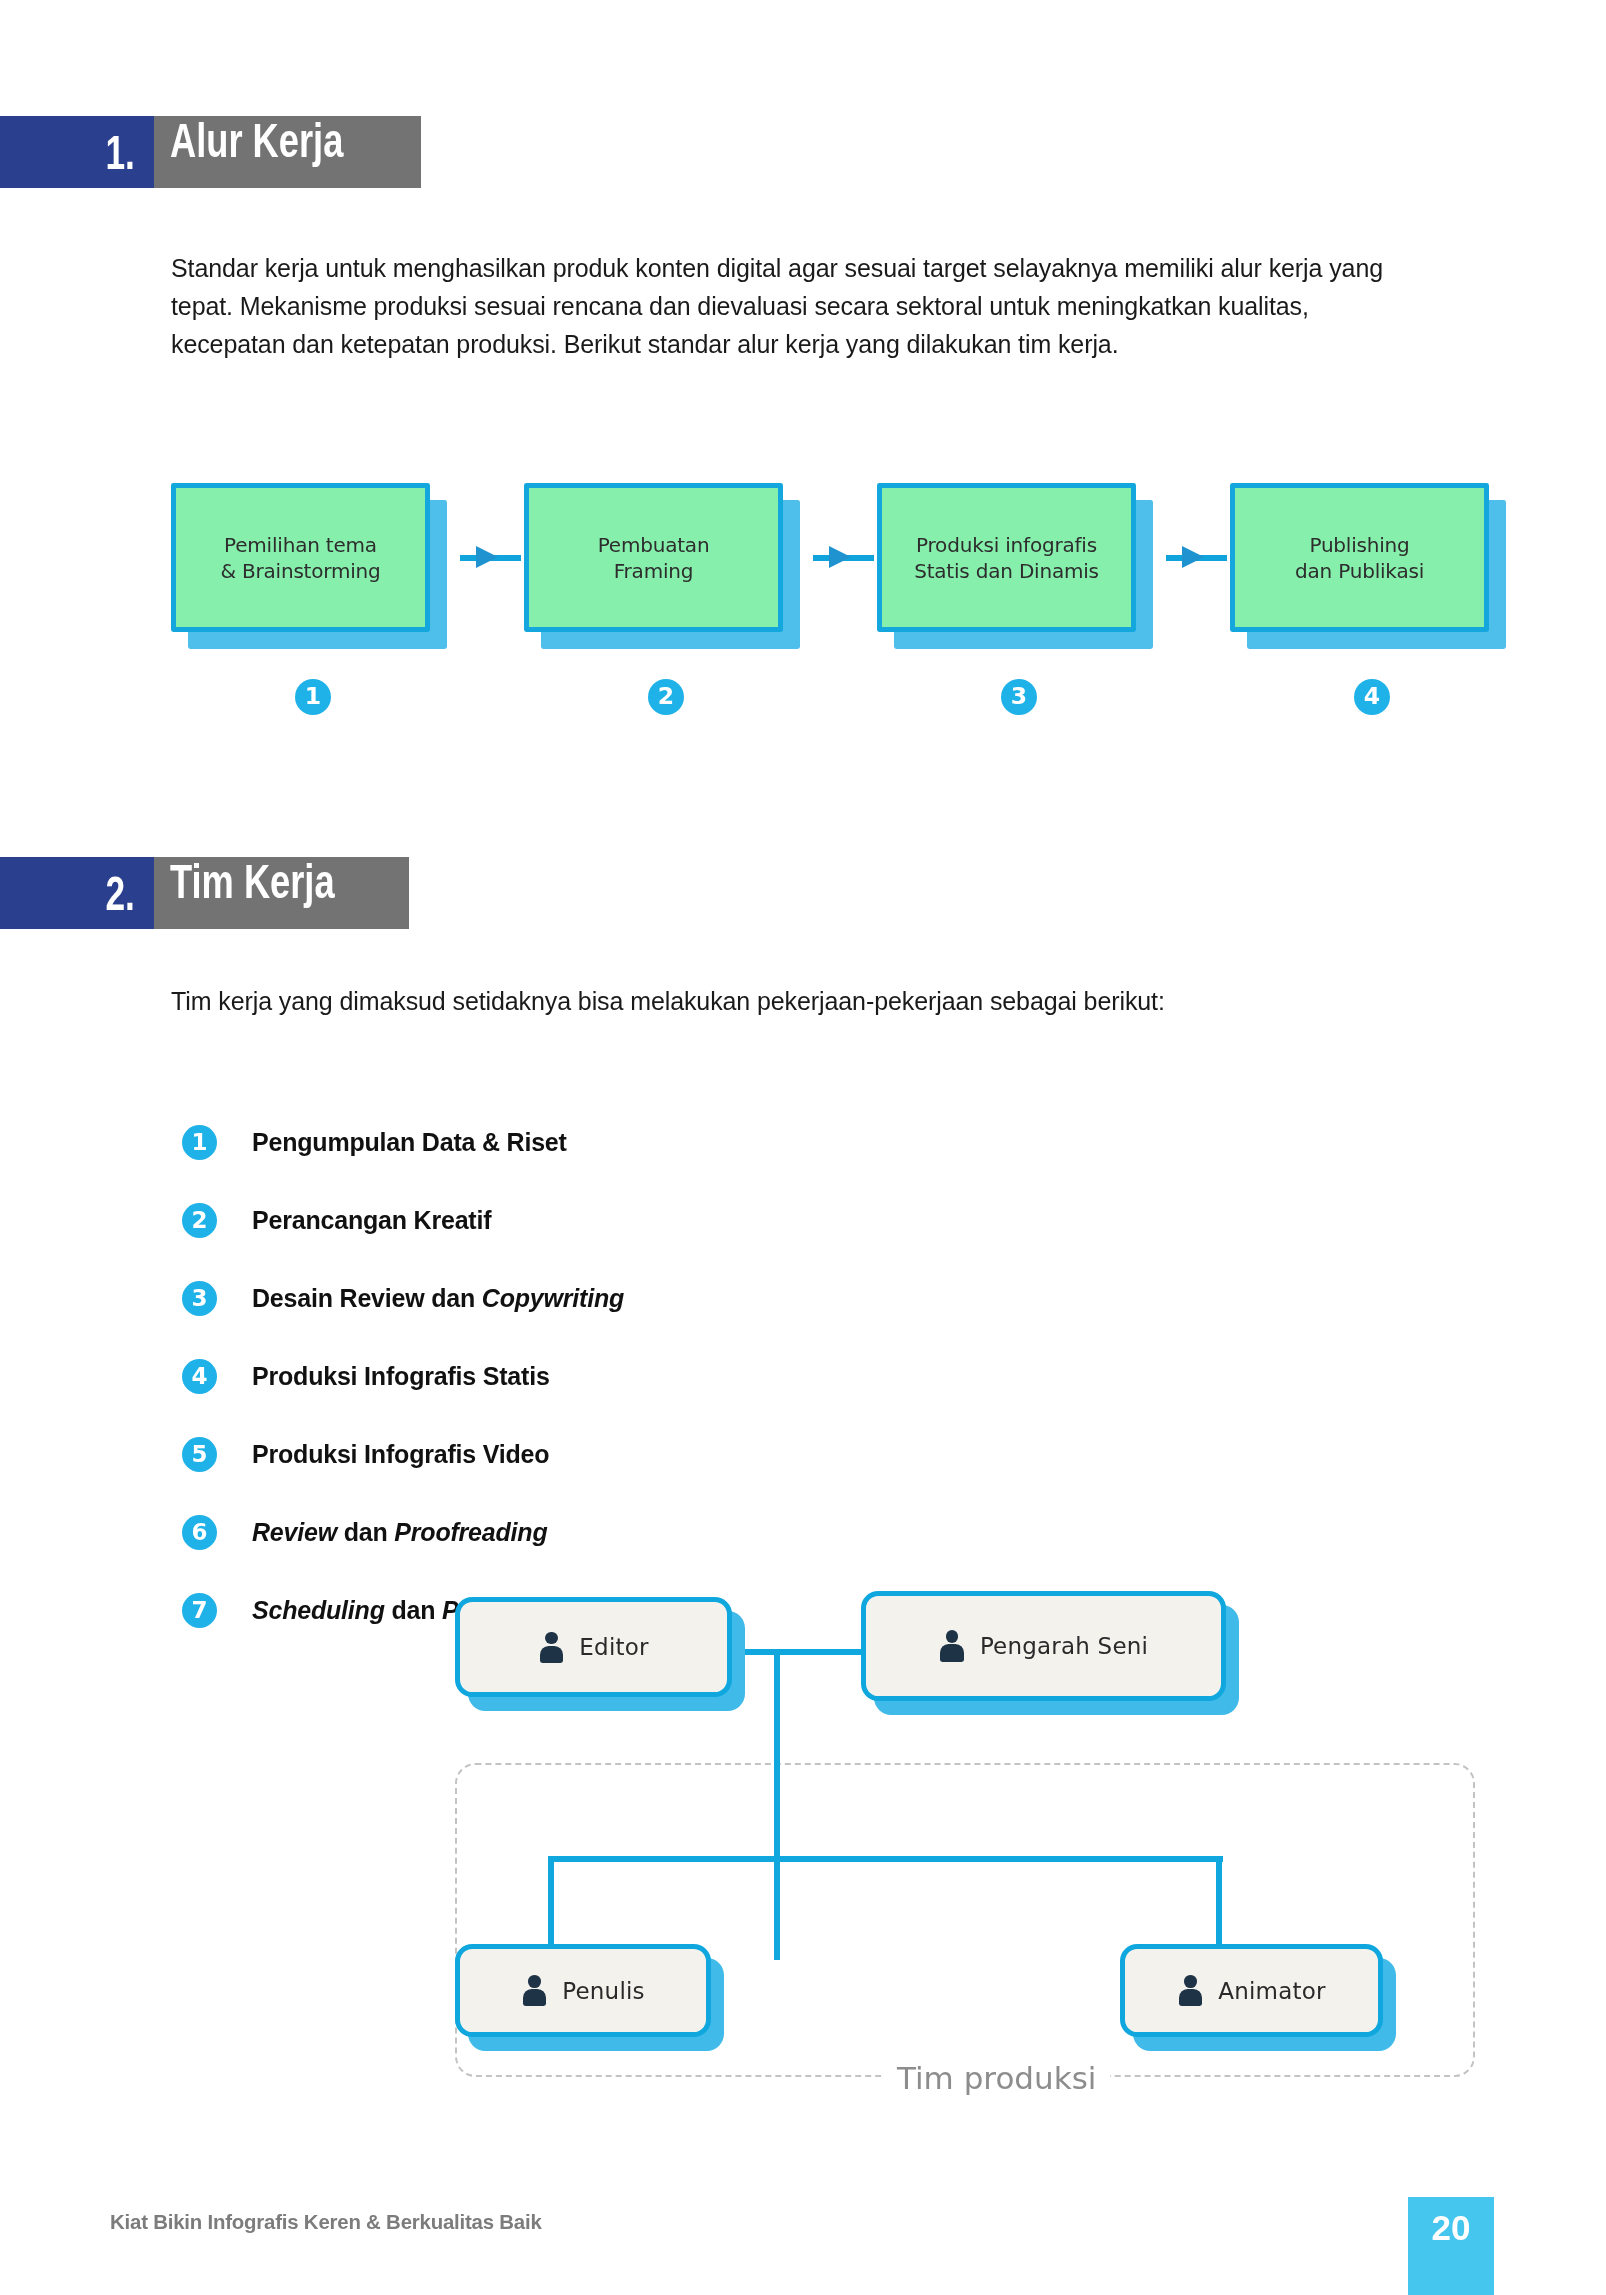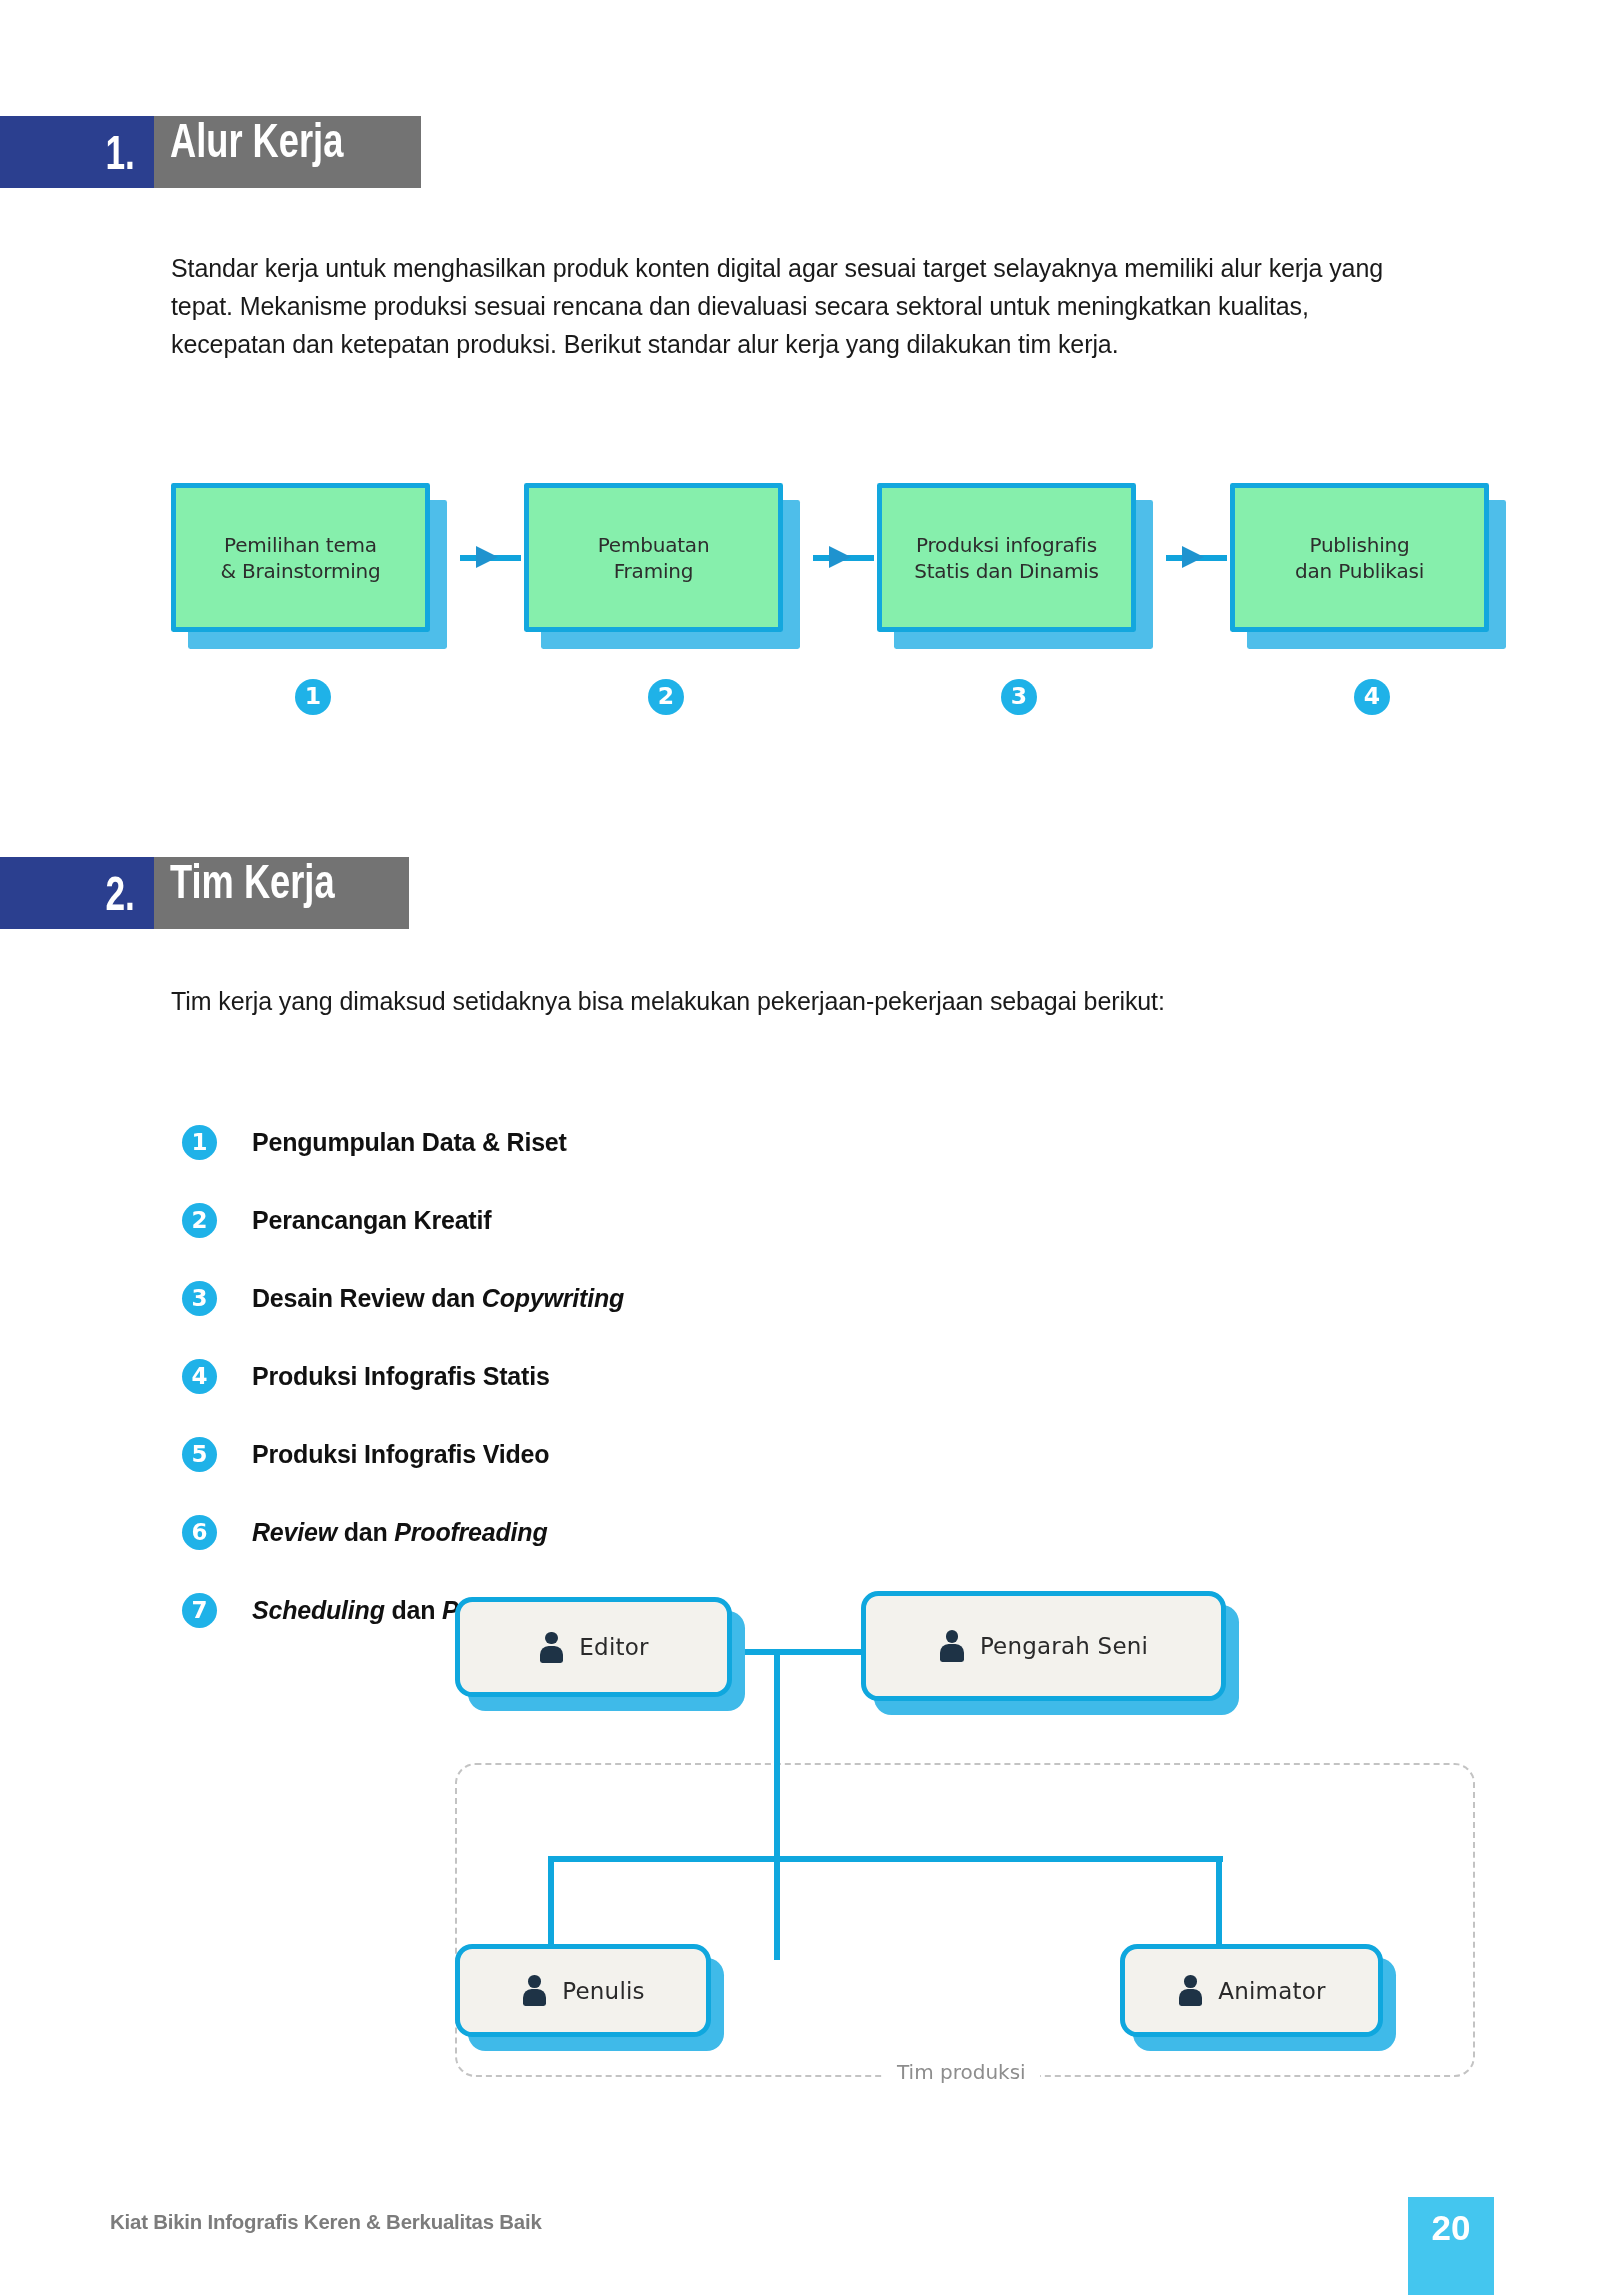--- a/index.html
+++ b/index.html
@@ -268,21 +268,21 @@
   .connector { position: absolute; background: #0fa7de; }
   .dashed-box {
     position: absolute;
     border: 2.4px dashed #c3c3c3;
     border-radius: 20.4px;
     box-sizing: border-box;
   }
   .tim-produksi-label {
     position: absolute;
     color: #8d8d8d;
-    font-size: 20px;
+    font-size: 31px;
     font-family: "DejaVu Sans", sans-serif;
     background: #ffffff;
     padding: 0 14px;
     white-space: nowrap;
   }
 
   
   .footer-text {
     position: absolute;
     left: 110px;

